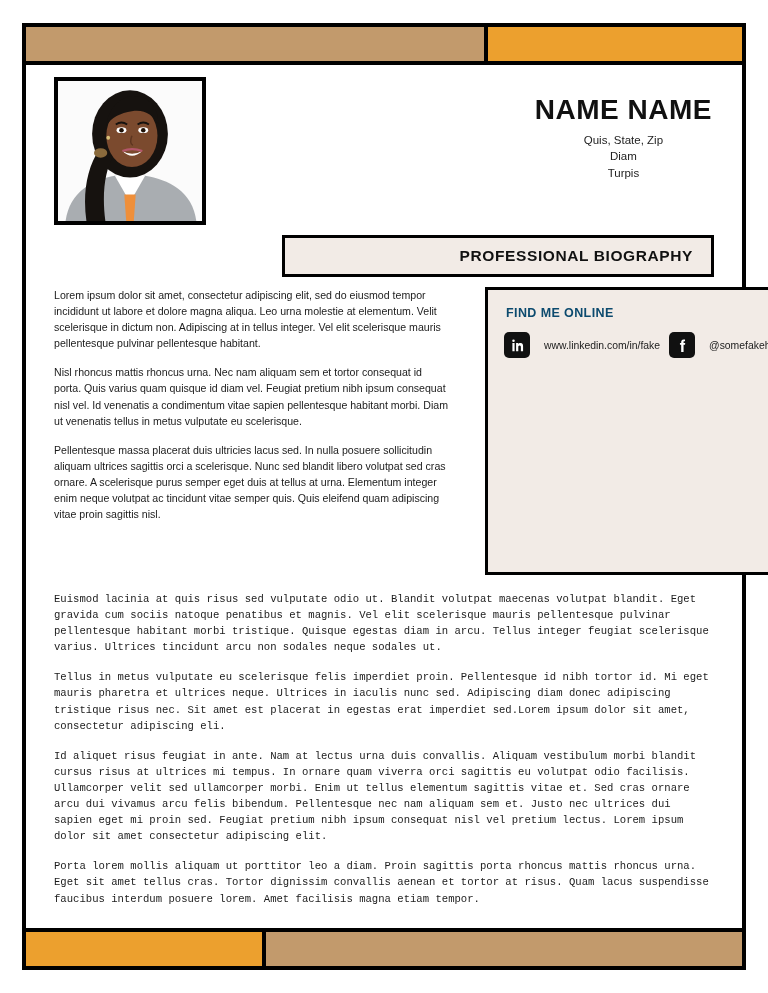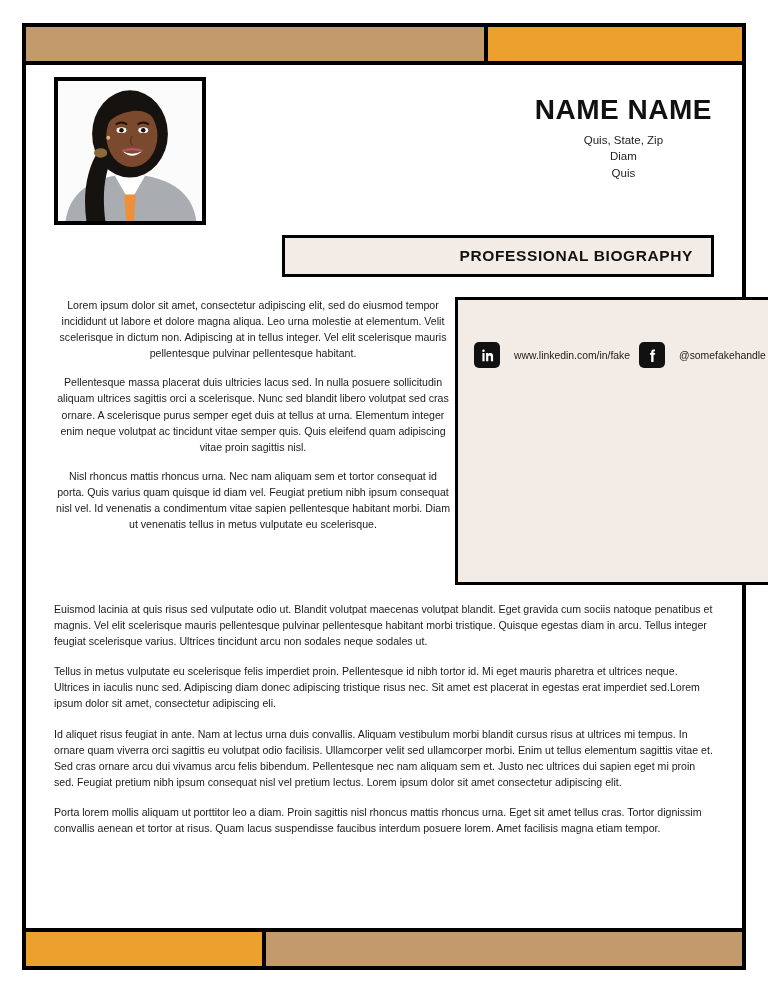--- a/index.html
+++ b/index.html
@@ -111,23 +111,22 @@
   .section-title-bar .title-text {
     font-size: 15.5px;
     font-weight: bold;
     letter-spacing: 0.6px;
     color: #111;
   }
 
   
   .columns-area {
     display: flex;
-    gap: 3px;
-    margin-top: 20px;
-    text-align: center;
+    gap: 33px;
+    margin-top: 10px;
   }
   .bio-col { flex: 0 0 398px; }
   .links-col { flex: 1 1 auto; }
 
   .bio-para {
     font-size: 10.6px;
     line-height: 1.52;
     color: #1b1b1b;
     margin: 0 0 13px 0;
   }
@@ -160,21 +159,21 @@
     justify-content: center;
   }
   .social-chip svg { width: 17px; height: 17px; fill: #ffffff; display: block; }
   .social-handle {
     font-size: 10.4px;
     color: #1b1b1b;
     white-space: nowrap;
   }
 
   
-  .fullwidth-area { margin-top: 16px; }
+  .fullwidth-area { margin-top: 16px; font-family: Liberation Mono, monospace; }
   .fullwidth-area .bio-para { margin-bottom: 14px; }
 </style>
 </head>
 <body>
 
 <div class="page-sheet">
 
   <div class="bar-strip top">
     <div class="bar-seg tan"></div>
     <div class="bar-seg orange"></div>
@@ -214,34 +213,34 @@
           <path d="M68 74 Q78 70 89 74 Q78 70 68 74" stroke="#b4576b" stroke-width="2.2" fill="none"></path>
 
           <circle cx="53" cy="60" r="2" fill="#d8c07a"></circle>
         </svg>
       </div>
 
       <div class="name-block">
         <div class="person-name">NAME NAME</div>
         <div class="contact-line">Quis, State, Zip</div>
         <div class="contact-line">Diam</div>
-        <div class="contact-line">Quis</div>
+        <div class="contact-line">Turpis</div>
       </div>
     </div>
 
     <div class="section-title-bar">
       <span class="title-text">PROFESSIONAL BIOGRAPHY</span>
     </div>
 
     <div class="columns-area">
 
       <div class="bio-col">
         <p class="bio-para">Lorem ipsum dolor sit amet, consectetur adipiscing elit, sed do eiusmod tempor incididunt ut labore et dolore magna aliqua. Leo urna molestie at elementum. Velit scelerisque in dictum non. Adipiscing at in tellus integer. Vel elit scelerisque mauris pellentesque pulvinar pellentesque habitant.</p>
+        <p class="bio-para">Nisl rhoncus mattis rhoncus urna. Nec nam aliquam sem et tortor consequat id porta. Quis varius quam quisque id diam vel. Feugiat pretium nibh ipsum consequat nisl vel. Id venenatis a condimentum vitae sapien pellentesque habitant morbi. Diam ut venenatis tellus in metus vulputate eu scelerisque.</p>
         <p class="bio-para">Pellentesque massa placerat duis ultricies lacus sed. In nulla posuere sollicitudin aliquam ultrices sagittis orci a scelerisque. Nunc sed blandit libero volutpat sed cras ornare. A scelerisque purus semper eget duis at tellus at urna. Elementum integer enim neque volutpat ac tincidunt vitae semper quis. Quis eleifend quam adipiscing vitae proin sagittis nisl.</p>
-        <p class="bio-para">Nisl rhoncus mattis rhoncus urna. Nec nam aliquam sem et tortor consequat id porta. Quis varius quam quisque id diam vel. Feugiat pretium nibh ipsum consequat nisl vel. Id venenatis a condimentum vitae sapien pellentesque habitant morbi. Diam ut venenatis tellus in metus vulputate eu scelerisque.</p>
       </div>
 
       <div class="links-col">
         <div class="social-panel">
           <div class="panel-heading">FIND ME ONLINE</div>
           <div class="social-list">
 
             <div class="social-row">
               <span class="social-chip">
                 <svg viewBox="0 0 24 24" aria-hidden="true">
@@ -290,21 +289,21 @@
 
           </div>
         </div>
       </div>
     </div>
 
     <div class="fullwidth-area">
       <p class="bio-para">Euismod lacinia at quis risus sed vulputate odio ut. Blandit volutpat maecenas volutpat blandit. Eget gravida cum sociis natoque penatibus et magnis. Vel elit scelerisque mauris pellentesque pulvinar pellentesque habitant morbi tristique. Quisque egestas diam in arcu. Tellus integer feugiat scelerisque varius. Ultrices tincidunt arcu non sodales neque sodales ut.</p>
       <p class="bio-para">Tellus in metus vulputate eu scelerisque felis imperdiet proin. Pellentesque id nibh tortor id. Mi eget mauris pharetra et ultrices neque. Ultrices in iaculis nunc sed. Adipiscing diam donec adipiscing tristique risus nec. Sit amet est placerat in egestas erat imperdiet sed.Lorem ipsum dolor sit amet, consectetur adipiscing eli.</p>
       <p class="bio-para">Id aliquet risus feugiat in ante. Nam at lectus urna duis convallis. Aliquam vestibulum morbi blandit cursus risus at ultrices mi tempus. In ornare quam viverra orci sagittis eu volutpat odio facilisis. Ullamcorper velit sed ullamcorper morbi. Enim ut tellus elementum sagittis vitae et. Sed cras ornare arcu dui vivamus arcu felis bibendum. Pellentesque nec nam aliquam sem et. Justo nec ultrices dui sapien eget mi proin sed. Feugiat pretium nibh ipsum consequat nisl vel pretium lectus. Lorem ipsum dolor sit amet consectetur adipiscing elit.</p>
-      <p class="bio-para">Porta lorem mollis aliquam ut porttitor leo a diam. Proin sagittis nisl rhoncus mattis rhoncus urna. Eget sit amet tellus cras. Tortor dignissim convallis aenean et tortor at risus. Quam lacus suspendisse faucibus interdum posuere lorem. Amet facilisis magna etiam tempor.</p>
+      <p class="bio-para">Porta lorem mollis aliquam ut porttitor leo a diam. Proin sagittis porta rhoncus mattis rhoncus urna. Eget sit amet tellus cras. Tortor dignissim convallis aenean et tortor at risus. Quam lacus suspendisse faucibus interdum posuere lorem. Amet facilisis magna etiam tempor.</p>
     </div>
 
   </div>
 
   <div class="bar-strip bottom" style="position:absolute;bottom:0;left:0;right:0;">
     <div class="bar-seg orange"></div>
     <div class="bar-seg tan"></div>
   </div>
 
 </div>

